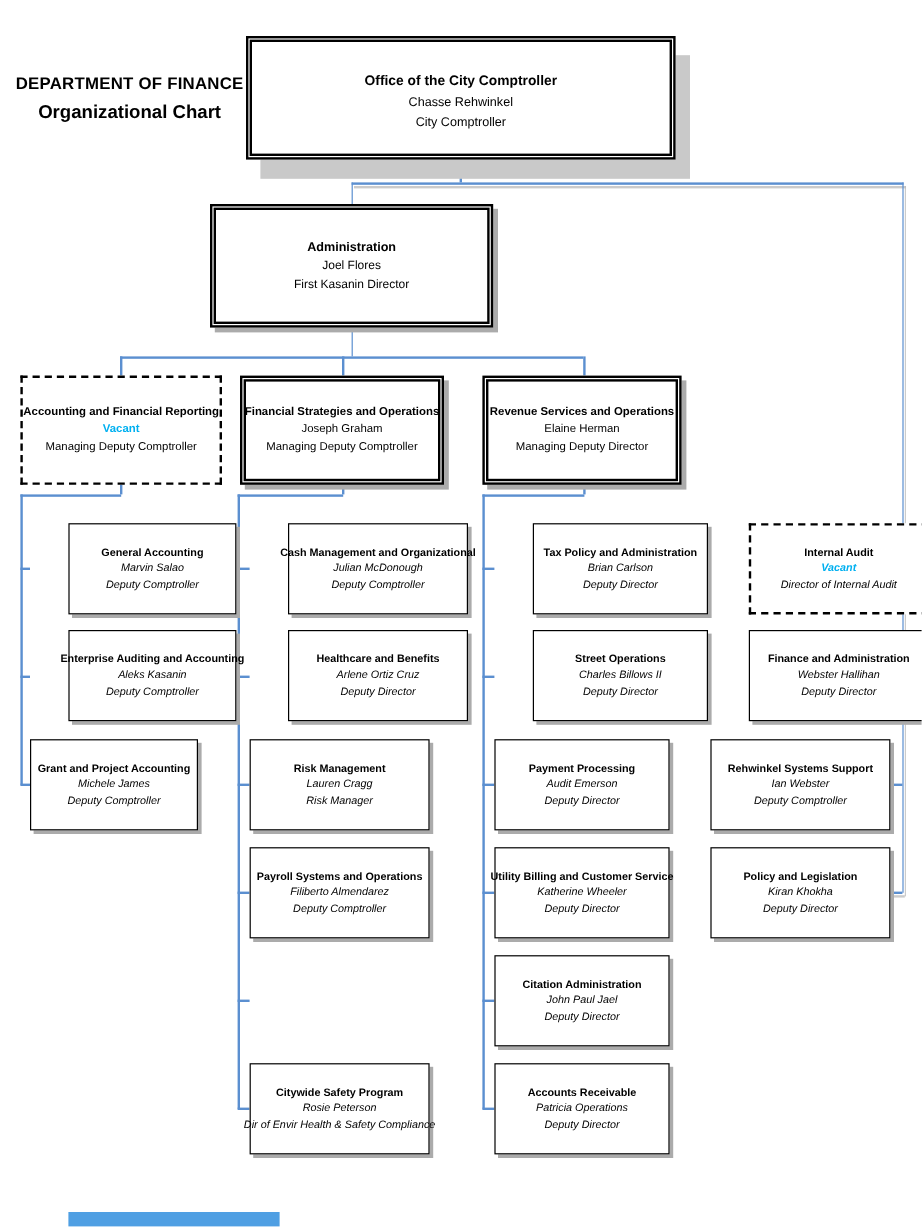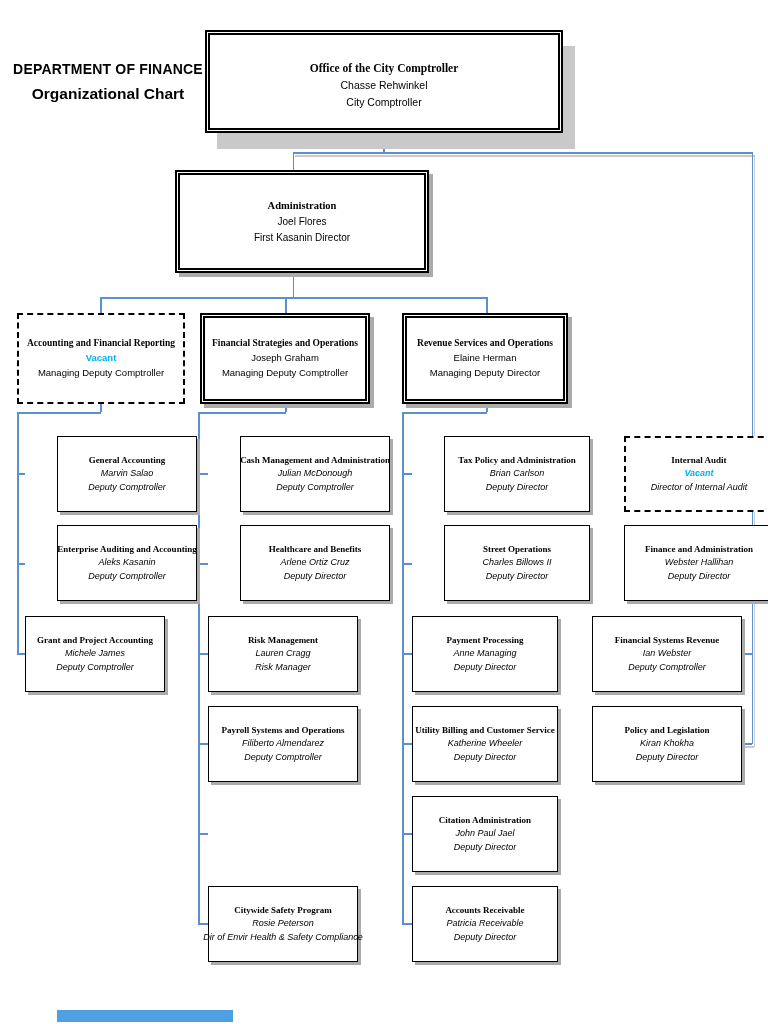--- a/index.html
+++ b/index.html
@@ -26,21 +26,21 @@
   .dbl{border:5px double #000;box-shadow:4px 4px 0 #ababab;}
   .dashed{border:2px dashed #000;}
 
   
   .root-box{left:205px;top:30px;width:358px;height:103px;justify-content:flex-start;
             padding-top:24px;box-shadow:12px 16px 0 #c9c9c9;}
   .root-box .btitle{font-size:11.5px;}
   .root-box .bline{font-size:10.5px;}
 
   
-  .admin-box{left:175px;top:170px;width:254px;height:103px;}
+  .admin-box{left:175px;top:170px;width:236px;height:103px;}
   .admin-box .btitle{font-size:10.5px;}
   .admin-box .bline{font-size:10px;}
 
   
   .l3{top:313px;height:91px;}
   .l3 .btitle{font-size:9.5px;}
   .l3 .bline{font-size:9.5px;}
   .l3-acc{left:17px;width:168px;}
   .l3-fs{left:200px;width:170px;}
   .l3-rev{left:402px;width:166px;}
@@ -49,21 +49,21 @@
   .cbox{height:76px;}
   .cbox .btitle{font-size:9px;}
   .cbox .bline{font-size:9px;font-style:italic;}
   .col1{left:25px;width:140px;}
   .col2{left:208px;width:150px;}
   .col3{left:412px;width:146px;}
   .col4{left:592px;width:150px;}
   .row1{top:436px;margin-left:32px;} .row2{top:525px;margin-left:32px;} .row3{top:616px;}
   .row4{top:706px;} .row5{top:796px;} .row6{top:886px;}
 
-  .btitle{font-weight:bold;white-space:nowrap;line-height:1.6;font-family:Liberation Serif, serif;}
+  .btitle{font-weight:bold;white-space:nowrap;line-height:1.6;}
   .bline{white-space:nowrap;line-height:1.55;}
   .vacant{color:#00b0f0;font-weight:bold;}
 
   
   .bottom-bar{position:absolute;left:57px;top:1010px;width:176px;height:12px;background:#4f9fe3;}
 </style>
 </head>
 <body>
 
 <div class="stage">
@@ -153,21 +153,21 @@
     <div class="bline">Aleks Kasanin</div>
     <div class="bline">Deputy Comptroller</div>
   </div>
   <div class="box solid cbox col1 row3">
     <div class="btitle">Grant and Project Accounting</div>
     <div class="bline">Michele James</div>
     <div class="bline">Deputy Comptroller</div>
   </div>
 
   <div class="box solid cbox col2 row1">
-    <div class="btitle">Cash Management and Administration</div>
+    <div class="btitle">Cash Management and Organizational</div>
     <div class="bline">Julian McDonough</div>
     <div class="bline">Deputy Comptroller</div>
   </div>
   <div class="box solid cbox col2 row2">
     <div class="btitle">Healthcare and Benefits</div>
     <div class="bline">Arlene Ortiz Cruz</div>
     <div class="bline">Deputy Director</div>
   </div>
   <div class="box solid cbox col2 row3">
     <div class="btitle">Risk Management</div>
@@ -190,51 +190,51 @@
     <div class="bline">Brian Carlson</div>
     <div class="bline">Deputy Director</div>
   </div>
   <div class="box solid cbox col3 row2">
     <div class="btitle">Street Operations</div>
     <div class="bline">Charles Billows II</div>
     <div class="bline">Deputy Director</div>
   </div>
   <div class="box solid cbox col3 row3">
     <div class="btitle">Payment Processing</div>
-    <div class="bline">Anne Managing</div>
+    <div class="bline">Audit Emerson</div>
     <div class="bline">Deputy Director</div>
   </div>
   <div class="box solid cbox col3 row4">
     <div class="btitle">Utility Billing and Customer Service</div>
     <div class="bline">Katherine Wheeler</div>
     <div class="bline">Deputy Director</div>
   </div>
   <div class="box solid cbox col3 row5">
     <div class="btitle">Citation Administration</div>
     <div class="bline">John Paul Jael</div>
     <div class="bline">Deputy Director</div>
   </div>
   <div class="box solid cbox col3 row6">
     <div class="btitle">Accounts Receivable</div>
-    <div class="bline">Patricia Receivable</div>
+    <div class="bline">Patricia Operations</div>
     <div class="bline">Deputy Director</div>
   </div>
 
   <div class="box dashed cbox col4 row1">
     <div class="btitle">Internal Audit</div>
     <div class="bline vacant">Vacant</div>
     <div class="bline">Director of Internal Audit</div>
   </div>
   <div class="box solid cbox col4 row2">
     <div class="btitle">Finance and Administration</div>
     <div class="bline">Webster Hallihan</div>
     <div class="bline">Deputy Director</div>
   </div>
   <div class="box solid cbox col4 row3">
-    <div class="btitle">Financial Systems Revenue</div>
+    <div class="btitle">Rehwinkel Systems Support</div>
     <div class="bline">Ian Webster</div>
     <div class="bline">Deputy Comptroller</div>
   </div>
   <div class="box solid cbox col4 row4">
     <div class="btitle">Policy and Legislation</div>
     <div class="bline">Kiran Khokha</div>
     <div class="bline">Deputy Director</div>
   </div>
 
   <div class="bottom-bar"></div>

